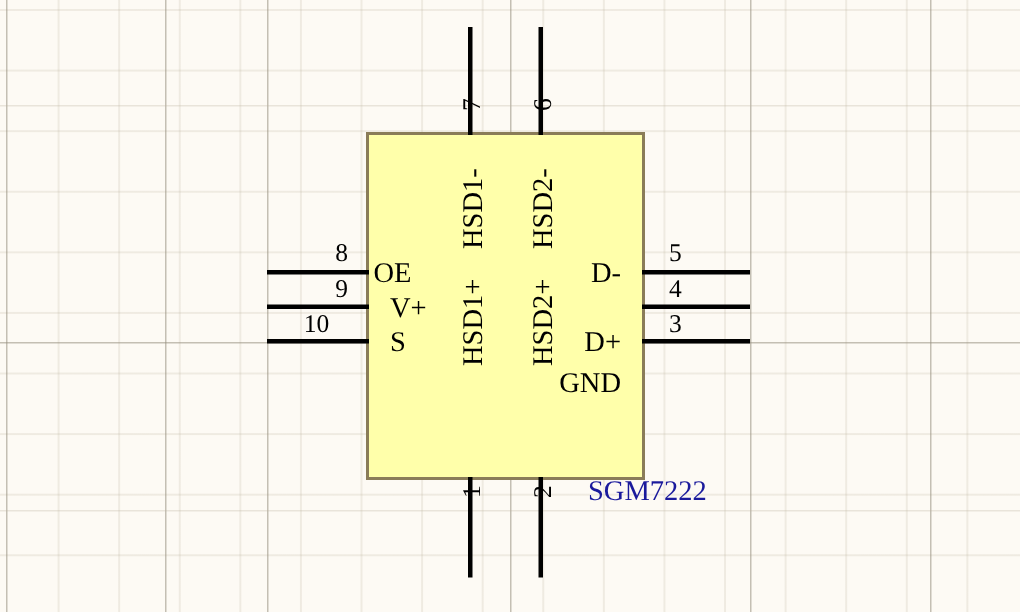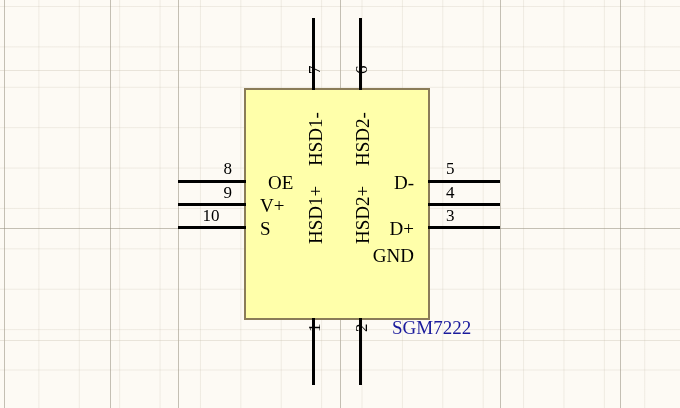--- a/index.html
+++ b/index.html
@@ -116,21 +116,21 @@
   <div class="axis-v" style="left:340px;"></div>
   <div class="axis-v" style="left:500px;"></div>
   <div class="axis-v" style="left:620px;"></div>
   <div class="axis-h" style="top:70px;  background:rgba(190,180,160,0.30);"></div>
   <div class="axis-h" style="top:340px; background:rgba(190,180,160,0.30);"></div>
 
   <div id="chip-body"></div>
 
   <div class="wire wire-h" style="left:178px; top:180px; width:68px;"></div>
   <div class="pinnum pinnum-left" style="left:196px; top:160px; width:36px;">8</div>
-  <div class="pinname pinname-left" style="left:268px; top:173px;">OE</div>
+  <div class="pinname pinname-left" style="left:249px; top:173px;">OE</div>
 
   <div class="wire wire-h" style="left:178px; top:203px; width:68px;"></div>
   <div class="pinnum pinnum-left" style="left:196px; top:184px; width:36px;">9</div>
   <div class="pinname pinname-left" style="left:260px; top:196px;">V+</div>
 
   <div class="wire wire-h" style="left:178px; top:226px; width:68px;"></div>
   <div class="pinnum pinnum-left" style="left:190px; top:207px; width:42px;text-align:center;">10</div>
   <div class="pinname pinname-left" style="left:260px; top:219px;">S</div>
 
   <div class="wire wire-h" style="left:428px; top:180px; width:72px;"></div>

